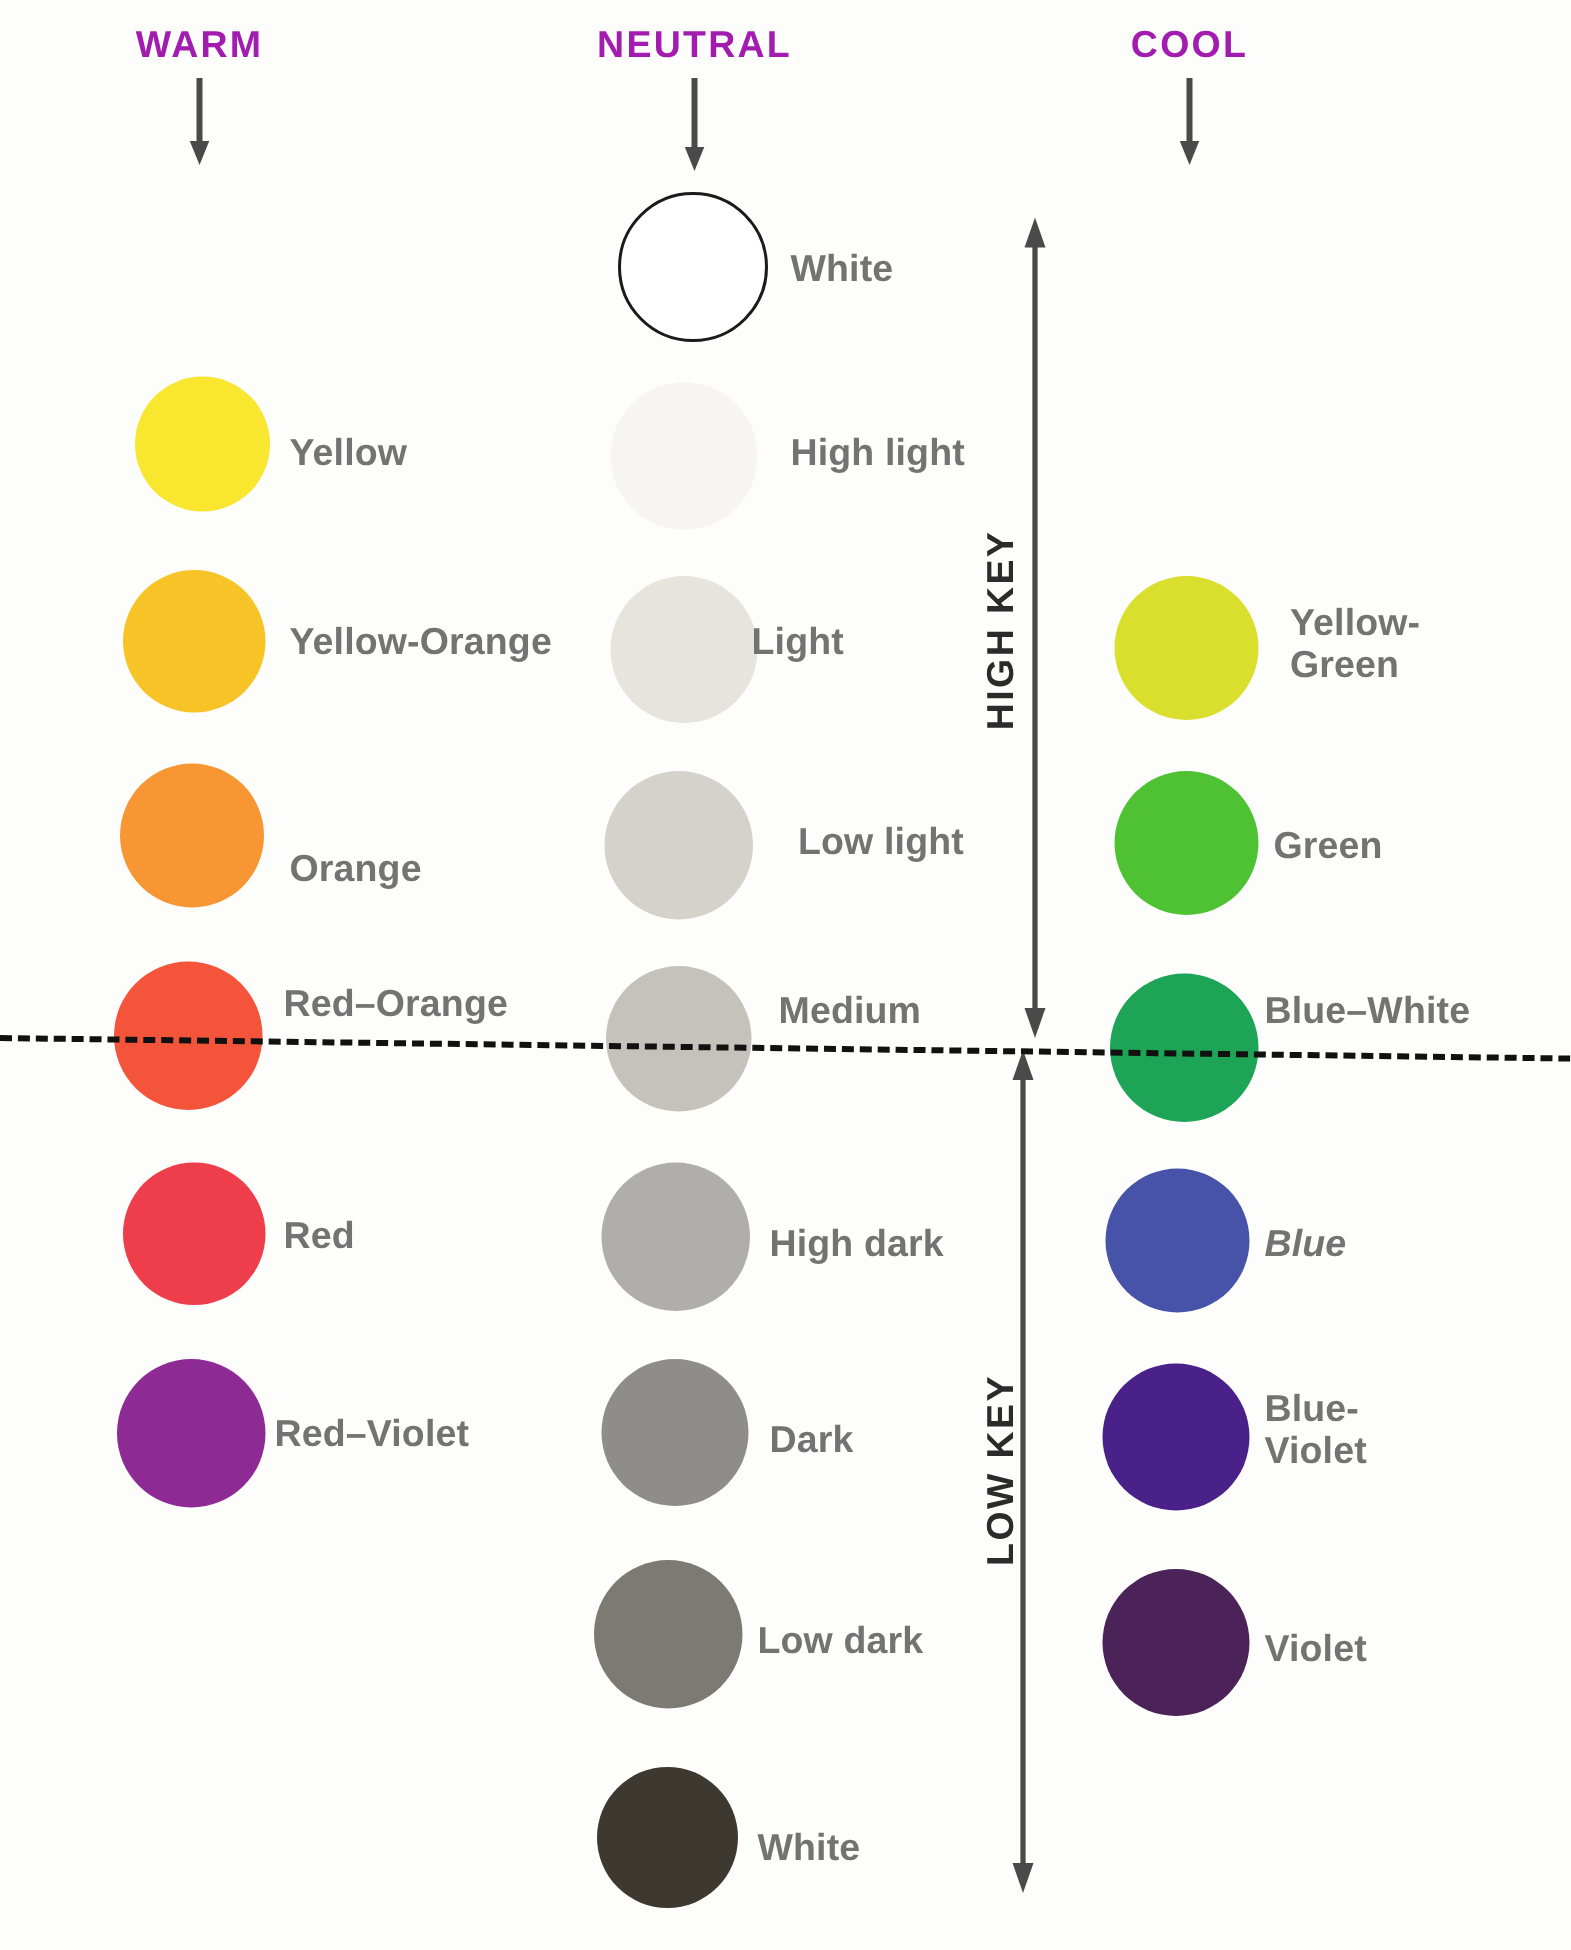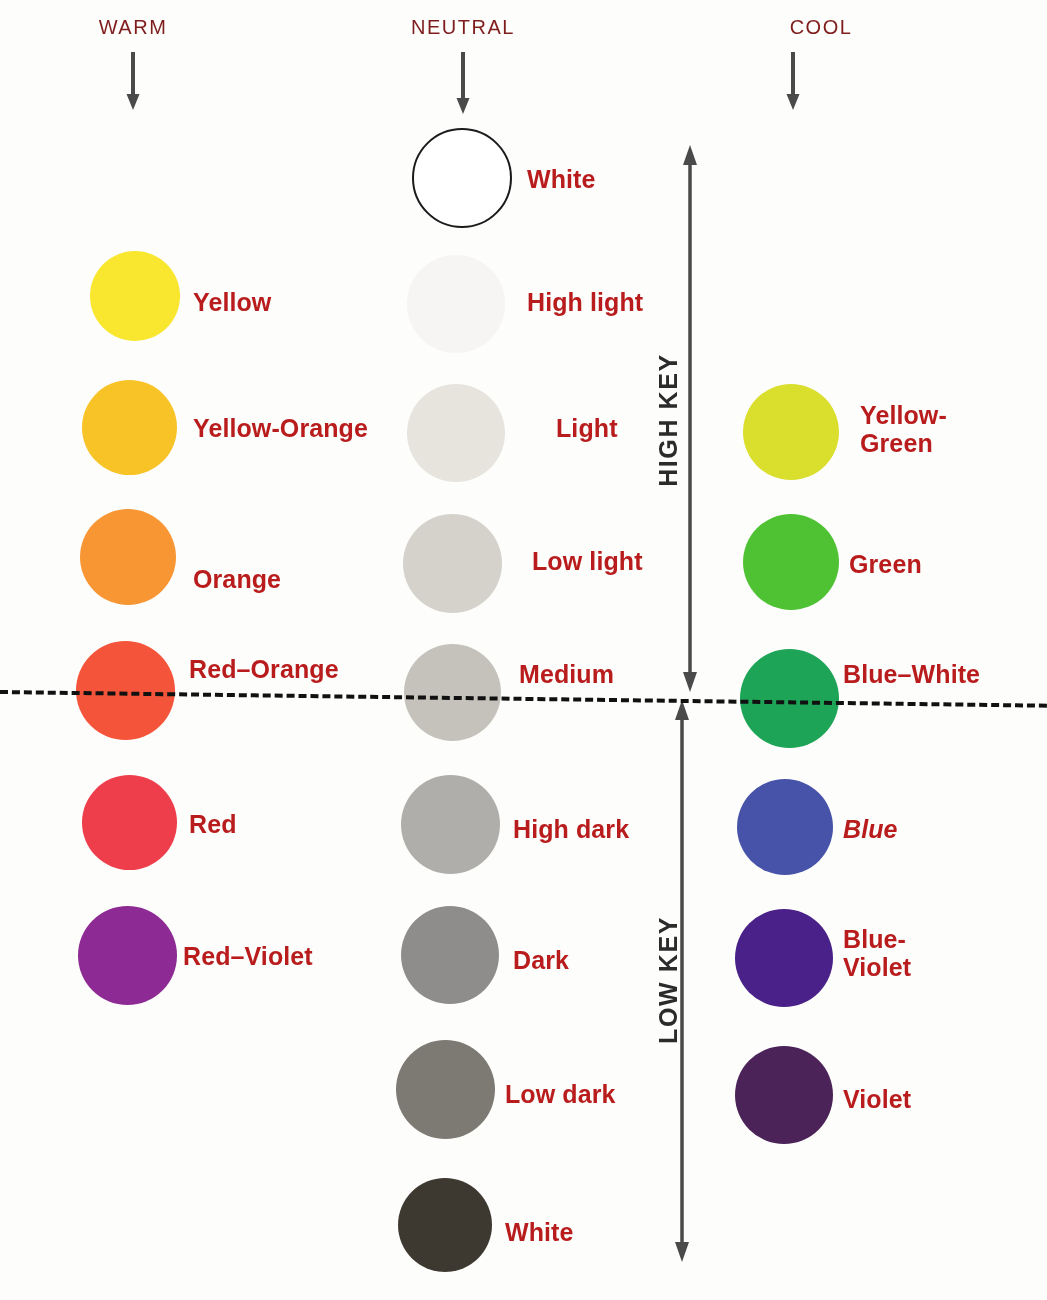--- a/index.html
+++ b/index.html
@@ -15,24 +15,24 @@
     position: relative;
     width: 1047px;
     height: 1300px;
     background: #fdfdfc;
     overflow: hidden;
   }
 
   
   .col-header {
     position: absolute;
-    font-size: 20px;
-    font-weight: 400;
+    font-size: 25px;
+    font-weight: 700;
     letter-spacing: 1.5px;
-    color: #7f1d1d;
+    color: #a21caf;
     white-space: nowrap;
     transform: translateX(-50%);
   }
   .head-arrow {
     position: absolute;
     transform: translateX(-50%);
   }
 
   
   .swatch {
@@ -41,21 +41,21 @@
   }
   .swatch.outline {
     background: #ffffff;
     border: 2px solid #1b1b1b;
     box-sizing: border-box;
   }
   .swatch-label {
     position: absolute;
     font-size: 25px;
     font-weight: 700;
-    color: #b91c1c;
+    color: #737373;
     line-height: 1.12;
     white-space: pre-line;
     letter-spacing: 0.1px;
   }
 
   
   #midline {
     position: absolute;
     left: 0;
     width: 1047px;
@@ -93,21 +93,21 @@
       <div class="col-header" style="left: 133px; top: 16px;">WARM</div>
       <div class="head-arrow" style="left: 133px; top: 52px;"><svg width="22" height="58" viewBox="0 0 22 58">
           <line x1="11" y1="0" x2="11" y2="45" stroke="#4a4a4a" stroke-width="4"></line>
           <polygon points="11,58 4.5,42 17.5,42" fill="#4a4a4a"></polygon>
         </svg></div>
       <div class="col-header" style="left: 463px; top: 16px;">NEUTRAL</div>
       <div class="head-arrow" style="left: 463px; top: 52px;"><svg width="22" height="62" viewBox="0 0 22 62">
           <line x1="11" y1="0" x2="11" y2="49" stroke="#4a4a4a" stroke-width="4"></line>
           <polygon points="11,62 4.5,46 17.5,46" fill="#4a4a4a"></polygon>
         </svg></div>
-      <div class="col-header" style="left: 793px; top: 16px; margin-left: 28px;">COOL</div>
+      <div class="col-header" style="left: 793px; top: 16px;">COOL</div>
       <div class="head-arrow" style="left: 793px; top: 52px;"><svg width="22" height="58" viewBox="0 0 22 58">
           <line x1="11" y1="0" x2="11" y2="45" stroke="#4a4a4a" stroke-width="4"></line>
           <polygon points="11,58 4.5,42 17.5,42" fill="#4a4a4a"></polygon>
         </svg></div>
     </div>
 
   <div id="midline" style="top: 690px;"></div>
 
   <div id="key-axes">
       <div class="key-axis" style="left: 690px; top: 145px;"><svg width="26" height="547" viewBox="0 0 26 547">
@@ -137,21 +137,21 @@
       <div class="swatch-label" style="left: 189px; top: 810px;">Red</div>
       <div class="swatch" style="left: 78px; top: 906px; width: 99px; height: 99px; background: rgb(141, 42, 148);"></div>
       <div class="swatch-label" style="left: 183px; top: 942px;">Red–Violet</div>
     </div>
   <div id="swatch-neutral">
       <div class="swatch outline" style="left: 412px; top: 128px; width: 100px; height: 100px;"></div>
       <div class="swatch-label" style="left: 527px; top: 165px;">White</div>
       <div class="swatch" style="left: 407px; top: 255px; width: 98px; height: 98px; background: rgb(247, 245, 243);"></div>
       <div class="swatch-label" style="left: 527px; top: 288px;">High light</div>
       <div class="swatch" style="left: 407px; top: 384px; width: 98px; height: 98px; background: rgb(230, 228, 221);"></div>
-      <div class="swatch-label" style="left: 556px; top: 414px; text-align: center;">Light</div>
+      <div class="swatch-label" style="left: 501px; top: 414px; text-align: center;">Light</div>
       <div class="swatch" style="left: 403px; top: 514px; width: 99px; height: 99px; background: rgb(212, 210, 203);"></div>
       <div class="swatch-label" style="left: 532px; top: 547px;">Low light</div>
       <div class="swatch" style="left: 404px; top: 644px; width: 97px; height: 97px; background: rgb(196, 194, 186);"></div>
       <div class="swatch-label" style="left: 519px; top: 660px;">Medium</div>
       <div class="swatch" style="left: 401px; top: 775px; width: 99px; height: 99px; background: rgb(176, 174, 171);"></div>
       <div class="swatch-label" style="left: 513px; top: 815px;">High dark</div>
       <div class="swatch" style="left: 401px; top: 906px; width: 98px; height: 98px; background: rgb(143, 141, 139);"></div>
       <div class="swatch-label" style="left: 513px; top: 946px;">Dark</div>
       <div class="swatch" style="left: 396px; top: 1040px; width: 99px; height: 99px; background: rgb(124, 122, 114);"></div>
       <div class="swatch-label" style="left: 505px; top: 1080px;">Low dark</div>

